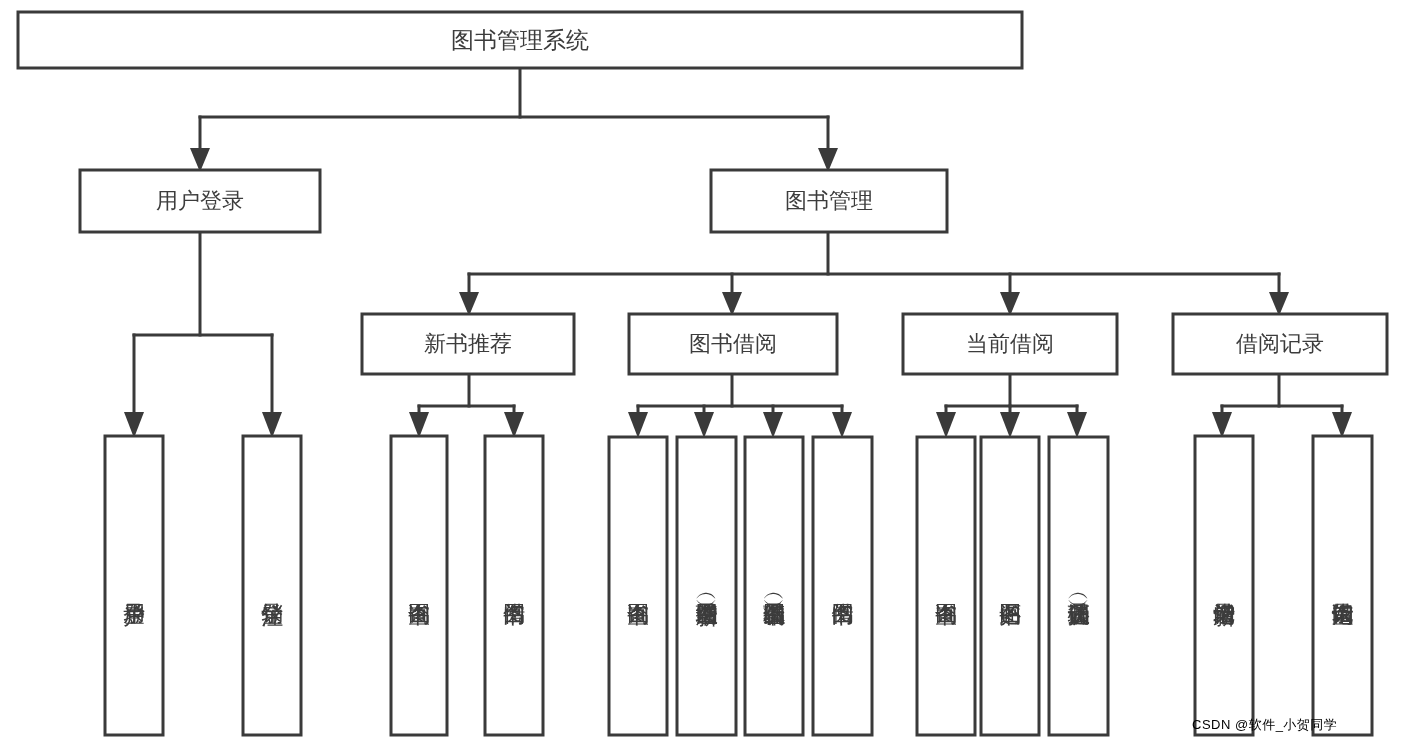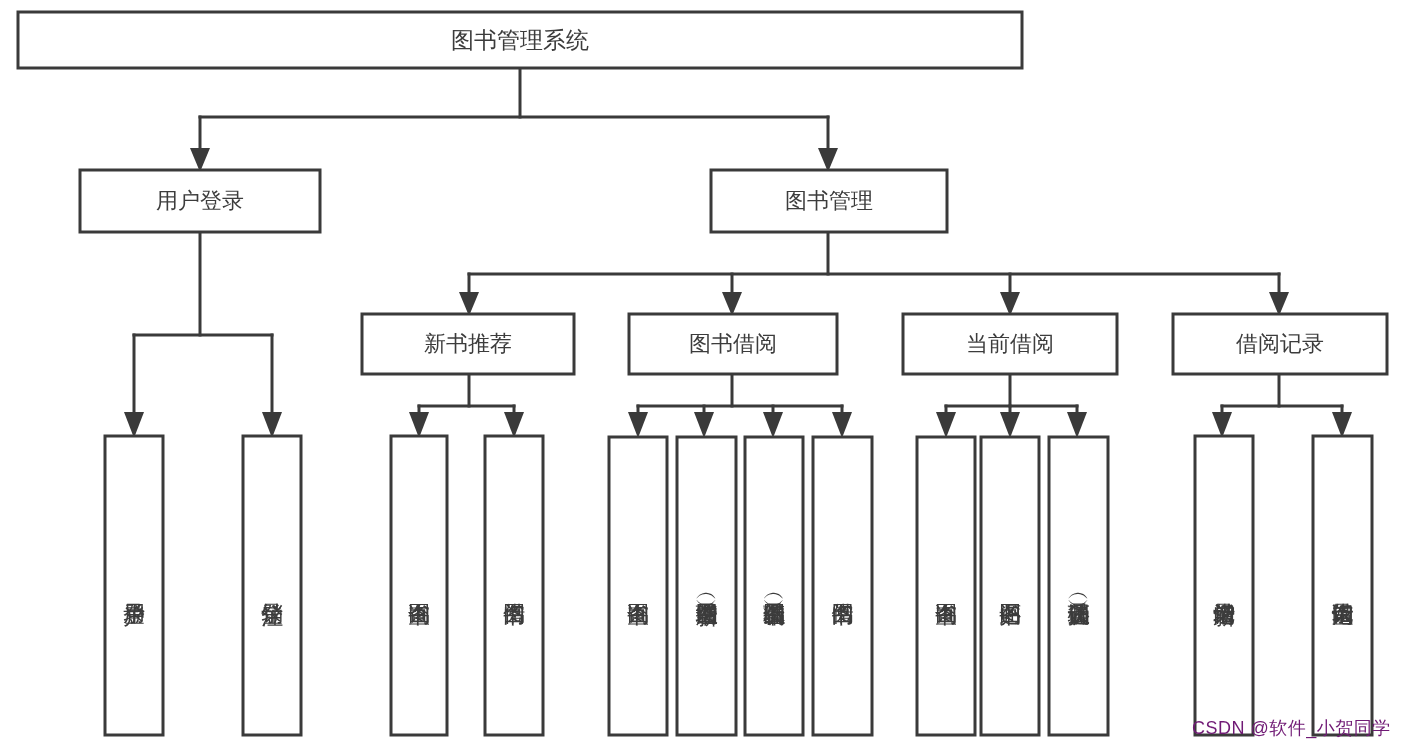--- a/index.html
+++ b/index.html
@@ -63,22 +63,22 @@
     text-orientation: upright;
     display: flex;
     align-items: center;
     justify-content: center;
     white-space: nowrap;
     pointer-events: none;
   }
   .watermark {
     position: absolute;
     font-family: "Liberation Sans", "DejaVu Sans", sans-serif;
-    font-size: 18px;
-    color: #701a75;
+    font-size: 13px;
+    color: #000000;
     white-space: nowrap;
     letter-spacing: 0.5px;
   }
 </style>
 </head>
 <body>
 
 <div id="diagram-root">
 
   <svg class="diagram" viewBox="0 0 1405 747">

